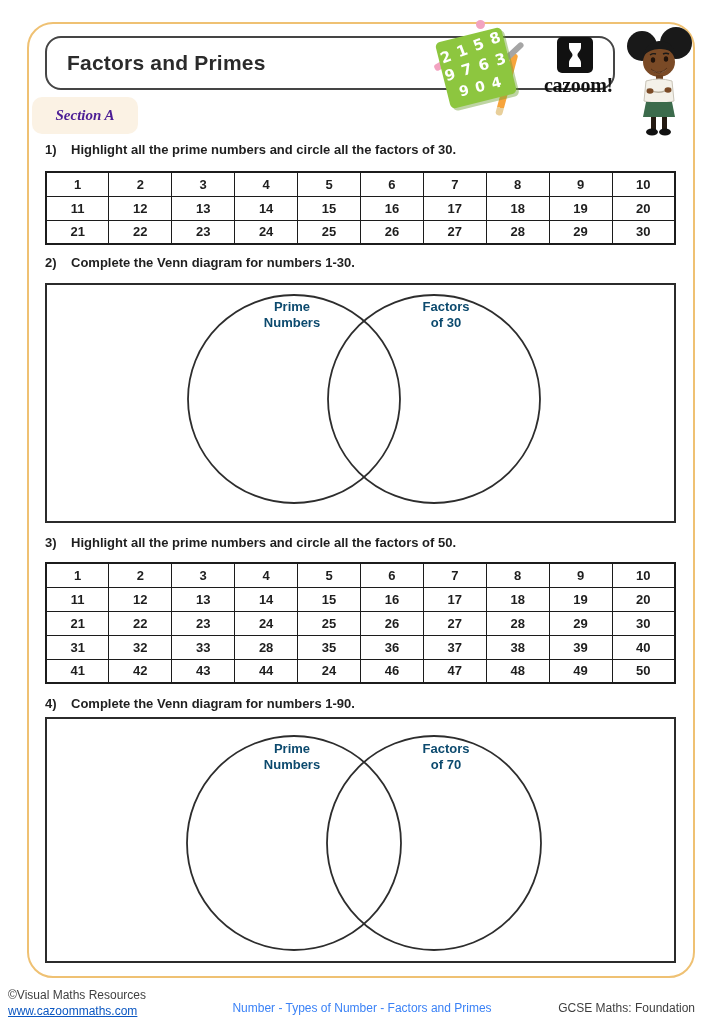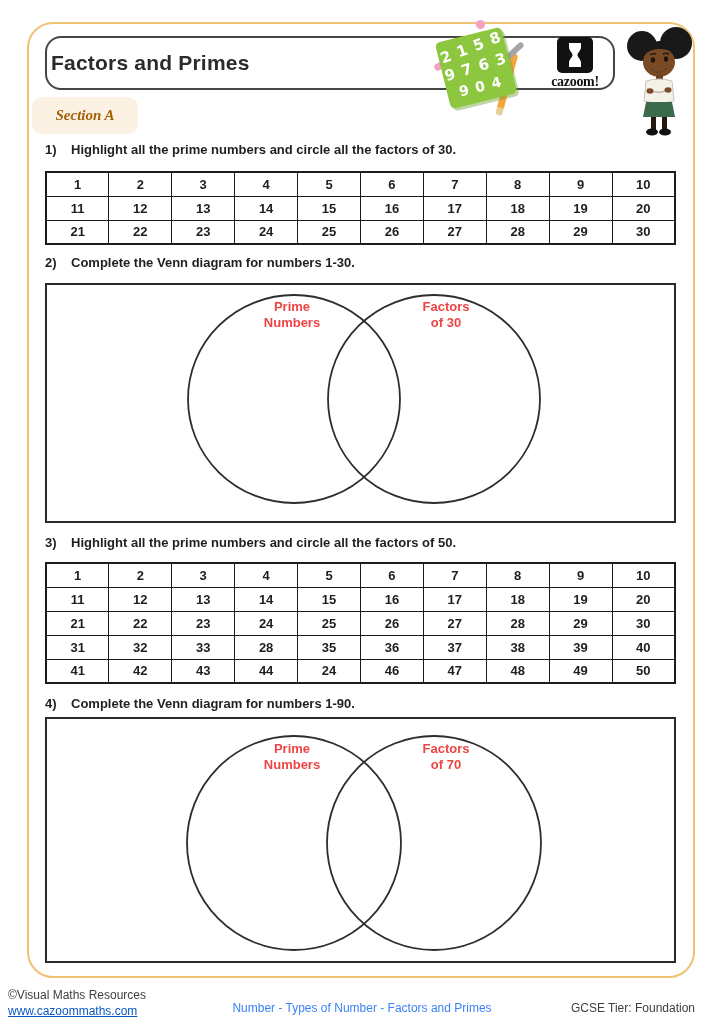--- a/index.html
+++ b/index.html
@@ -6,26 +6,26 @@
   body { width:724px; height:1024px; background:#ffffff; font-family:"Liberation Sans", sans-serif; position:relative; overflow:hidden; }
   .sheet { position:absolute; inset:0; }
 
   
   .page-frame { position:absolute; left:27px; top:22px; width:668px; height:956px;
     border:2px solid var(--frame,#EFC173); border-radius:26px; }
 
   
   .title-box { position:absolute; left:45px; top:36px; width:570px; height:54px;
     border:2.5px solid #454545; border-radius:16px; background:#fff; display:flex; align-items:center; }
-  .title { padding-left:4px; font-size:21px; font-weight:700; color:#2b2b2b; letter-spacing:.2px; }
+  .title { padding-left:20px; font-size:21px; font-weight:700; color:#2b2b2b; letter-spacing:.2px; }
 
   
   .logo { position:absolute; left:544px; top:37px; width:62px; text-align:center; }
   .logo svg { display:block; margin:0 auto; }
-  .logo-text { display:block; margin-top:1px; font-family:"Liberation Serif", serif; font-weight:700; font-size:14px; color:#111; letter-spacing:-.3px; }
+  .logo-text { display:block; margin-top:1px; font-family:"Liberation Serif", serif; font-weight:700; font-size:20px; color:#111; letter-spacing:-.3px; }
 
   
   .sticky-note { position:absolute; left:432px; top:20px; width:102px; height:98px; }
   .note-paper { position:absolute; left:10px; top:14px; width:68px; height:68px; background:var(--note_green,#8DC63F);
     border-radius:5px; transform:rotate(-14deg); box-shadow:2px 3px 0 rgba(110,160,50,.45); color:#fff;
     font-family:"DejaVu Sans", sans-serif; font-weight:700; text-align:center; }
   .note-line { line-height:20px; font-size:15px; letter-spacing:1px; }
   .note-line.l1 { margin-top:3px; transform:rotate(-7deg); }
   .note-line.l2 { transform:rotate(-3deg); }
   .note-line.l3 { font-size:14px; }
@@ -35,40 +35,40 @@
     background:linear-gradient(90deg,#f7a43c 0 56px,#e8cf9a 56px); transform:rotate(105deg); transform-origin:0 50%; }
   .pin { position:absolute; left:44px; top:0; width:9px; height:9px; border-radius:50%; background:#f2a3c0; }
   .eraser { position:absolute; left:2px; top:42px; width:13px; height:7px; border-radius:3px; background:#f2a3c0; transform:rotate(-30deg); }
   .clip { position:absolute; left:18px; top:72px; width:12px; height:7px; border:1.5px solid #7fb344; border-radius:50%; transform:rotate(-20deg); }
 
   .character { position:absolute; left:620px; top:26px; width:82px; height:112px; z-index:3; }
 
   
   .section-badge { position:absolute; left:32px; top:97px; width:106px; height:37px;
     background:var(--badge_bg,#FBF2E4); border-radius:10px; display:flex; align-items:center; justify-content:center; }
-  .section-badge span { font-family:"Liberation Serif", serif; font-style:italic; font-weight:700; font-size:15px; color:#a16207; }
+  .section-badge span { font-family:"Liberation Serif", serif; font-style:italic; font-weight:700; font-size:15px; color:#4c1d95; }
 
   
   .question { position:absolute; left:45px; width:631px; display:flex; font-size:13px; font-weight:700; color:#1f1f1f; }
   .qnum { width:26px; flex:0 0 26px; }
   .q1 { top:142px; } .q2 { top:255px; } .q3 { top:535px; } .q4 { top:696px; }
 
   
   .num-table { position:absolute; left:45px; width:631px; border-collapse:collapse; table-layout:fixed;
     border:2.5px solid var(--ink,#1c1c1c); background:#fff; }
   .num-table td { border:1.6px solid var(--ink,#1c1c1c); height:24px; text-align:center; vertical-align:middle;
     font-size:13px; font-weight:700; color:#1e1e1e; }
   .t1 { top:171px; } .t2 { top:562px; }
 
   
   .venn { position:absolute; left:45px; width:631px; border:2px solid #2b2b2b; background:#fff; }
   .v1 { top:283px; height:240px; }
   .v2 { top:717px; height:246px; }
   .venn svg { position:absolute; inset:0; }
-  .venn-label { position:absolute; width:120px; text-align:center; font-size:13px; font-weight:700; color:#ef4444; line-height:16px; }
+  .venn-label { position:absolute; width:120px; text-align:center; font-size:13px; font-weight:700; color:#0c4a6e; line-height:16px; }
   .venn-label.left { left:185px; }
   .venn-label.right { left:339px; }
   .v1 .venn-label { top:14px; } .v2 .venn-label { top:22px; }
 
   
   .footer-left { position:absolute; left:8px; top:988px; font-size:12px; color:#3f3f3f; line-height:15.5px; }
   .site-link { display:block; color:var(--link,#0b57c2); text-decoration:underline; cursor:pointer; }
   .footer-center { position:absolute; left:0; top:1001px; width:724px; text-align:center; font-size:12px; color:#3b82f6; }
   .footer-right { position:absolute; right:29px; top:1001px; font-size:12px; color:#3f3f3f; }
 </style>
@@ -286,15 +286,15 @@
       <div>Factors</div>
       <div>of 70</div>
     </div>
   </div>
 
   <div class="footer-left">
     <div>©Visual Maths Resources</div>
     <a class="site-link">www.cazoommaths.com</a>
   </div>
   <div class="footer-center">Number - Types of Number - Factors and Primes</div>
-  <div class="footer-right">GCSE Tier: Foundation</div>
+  <div class="footer-right">GCSE Maths: Foundation</div>
 
 </div>
 
 </body></html>

